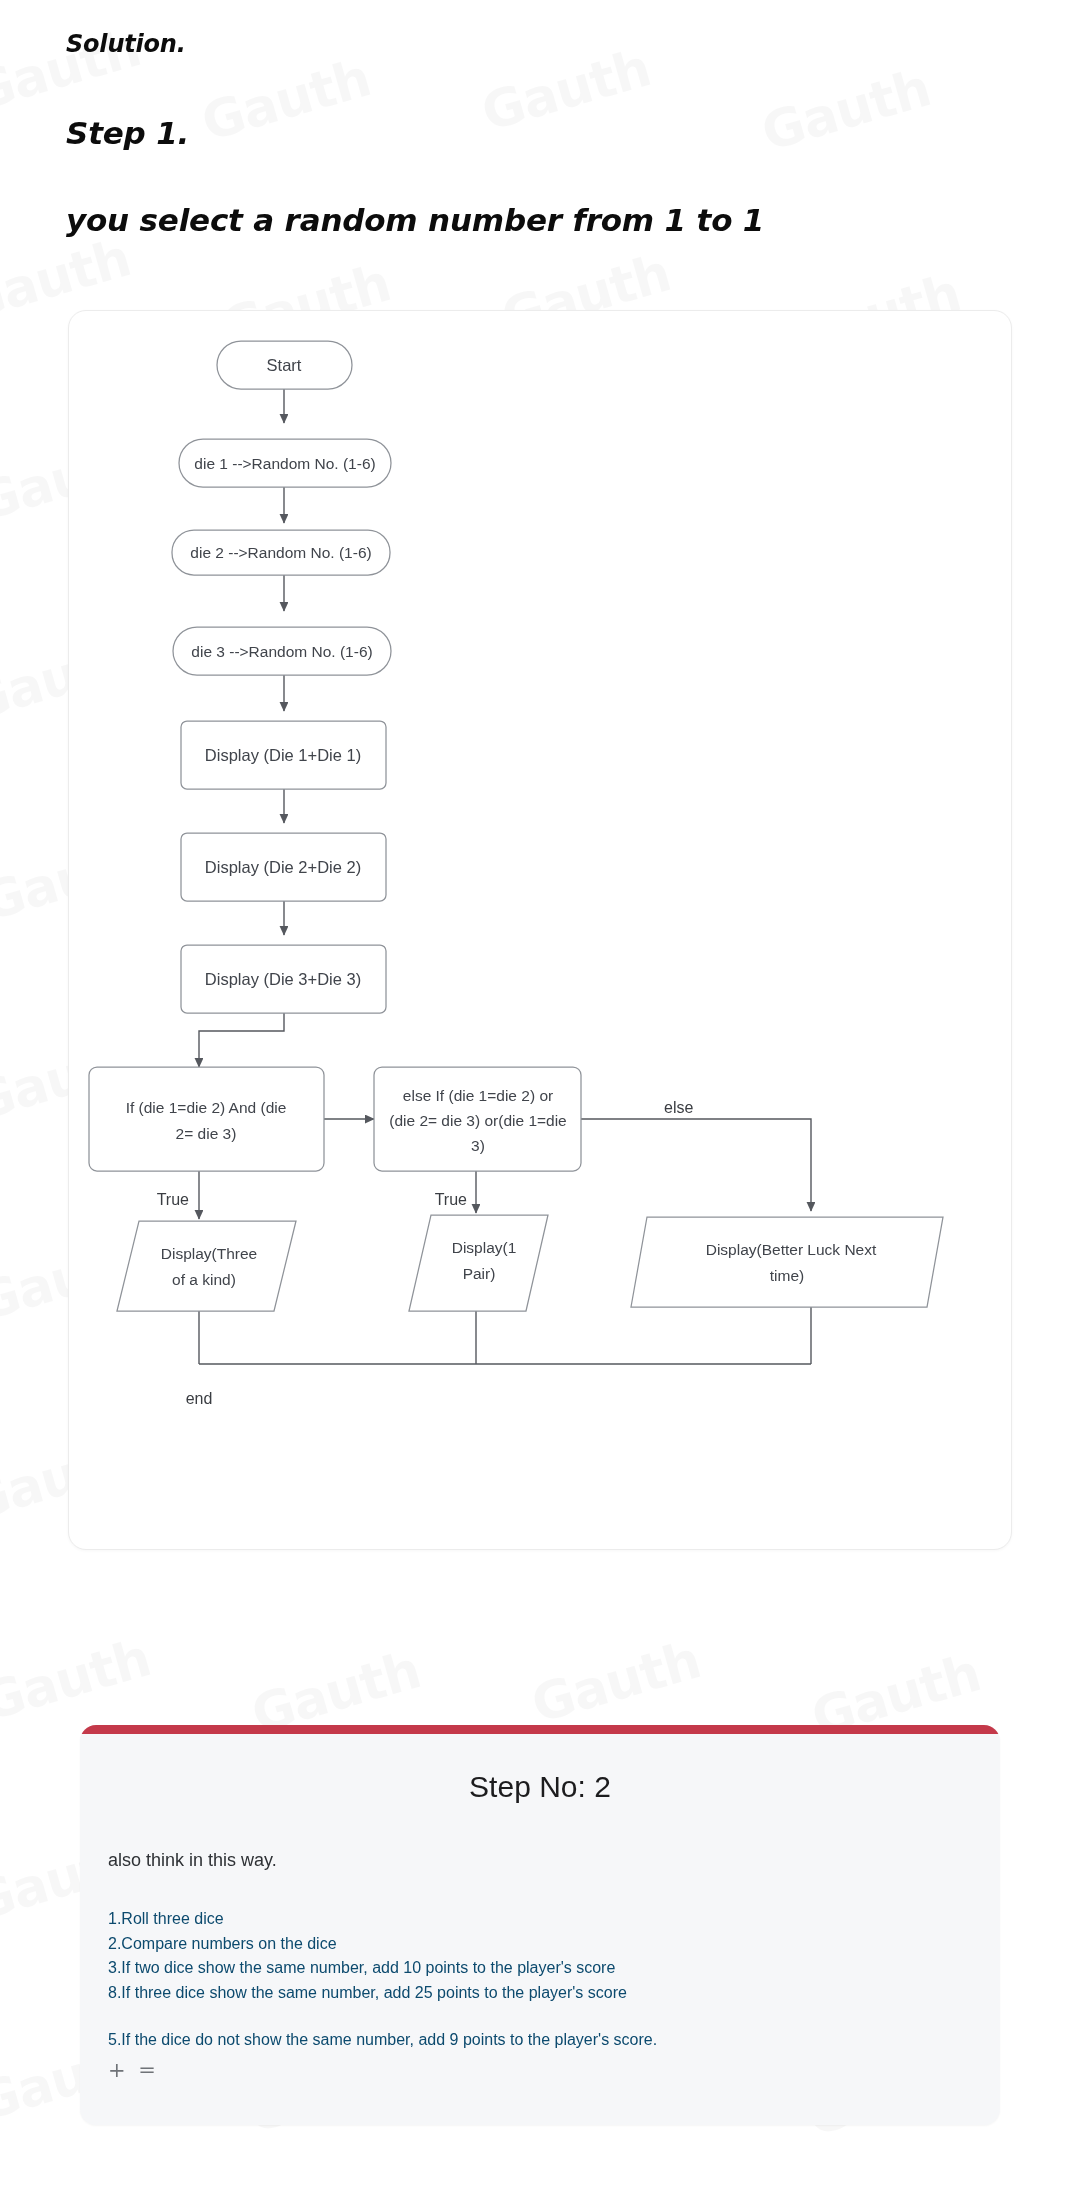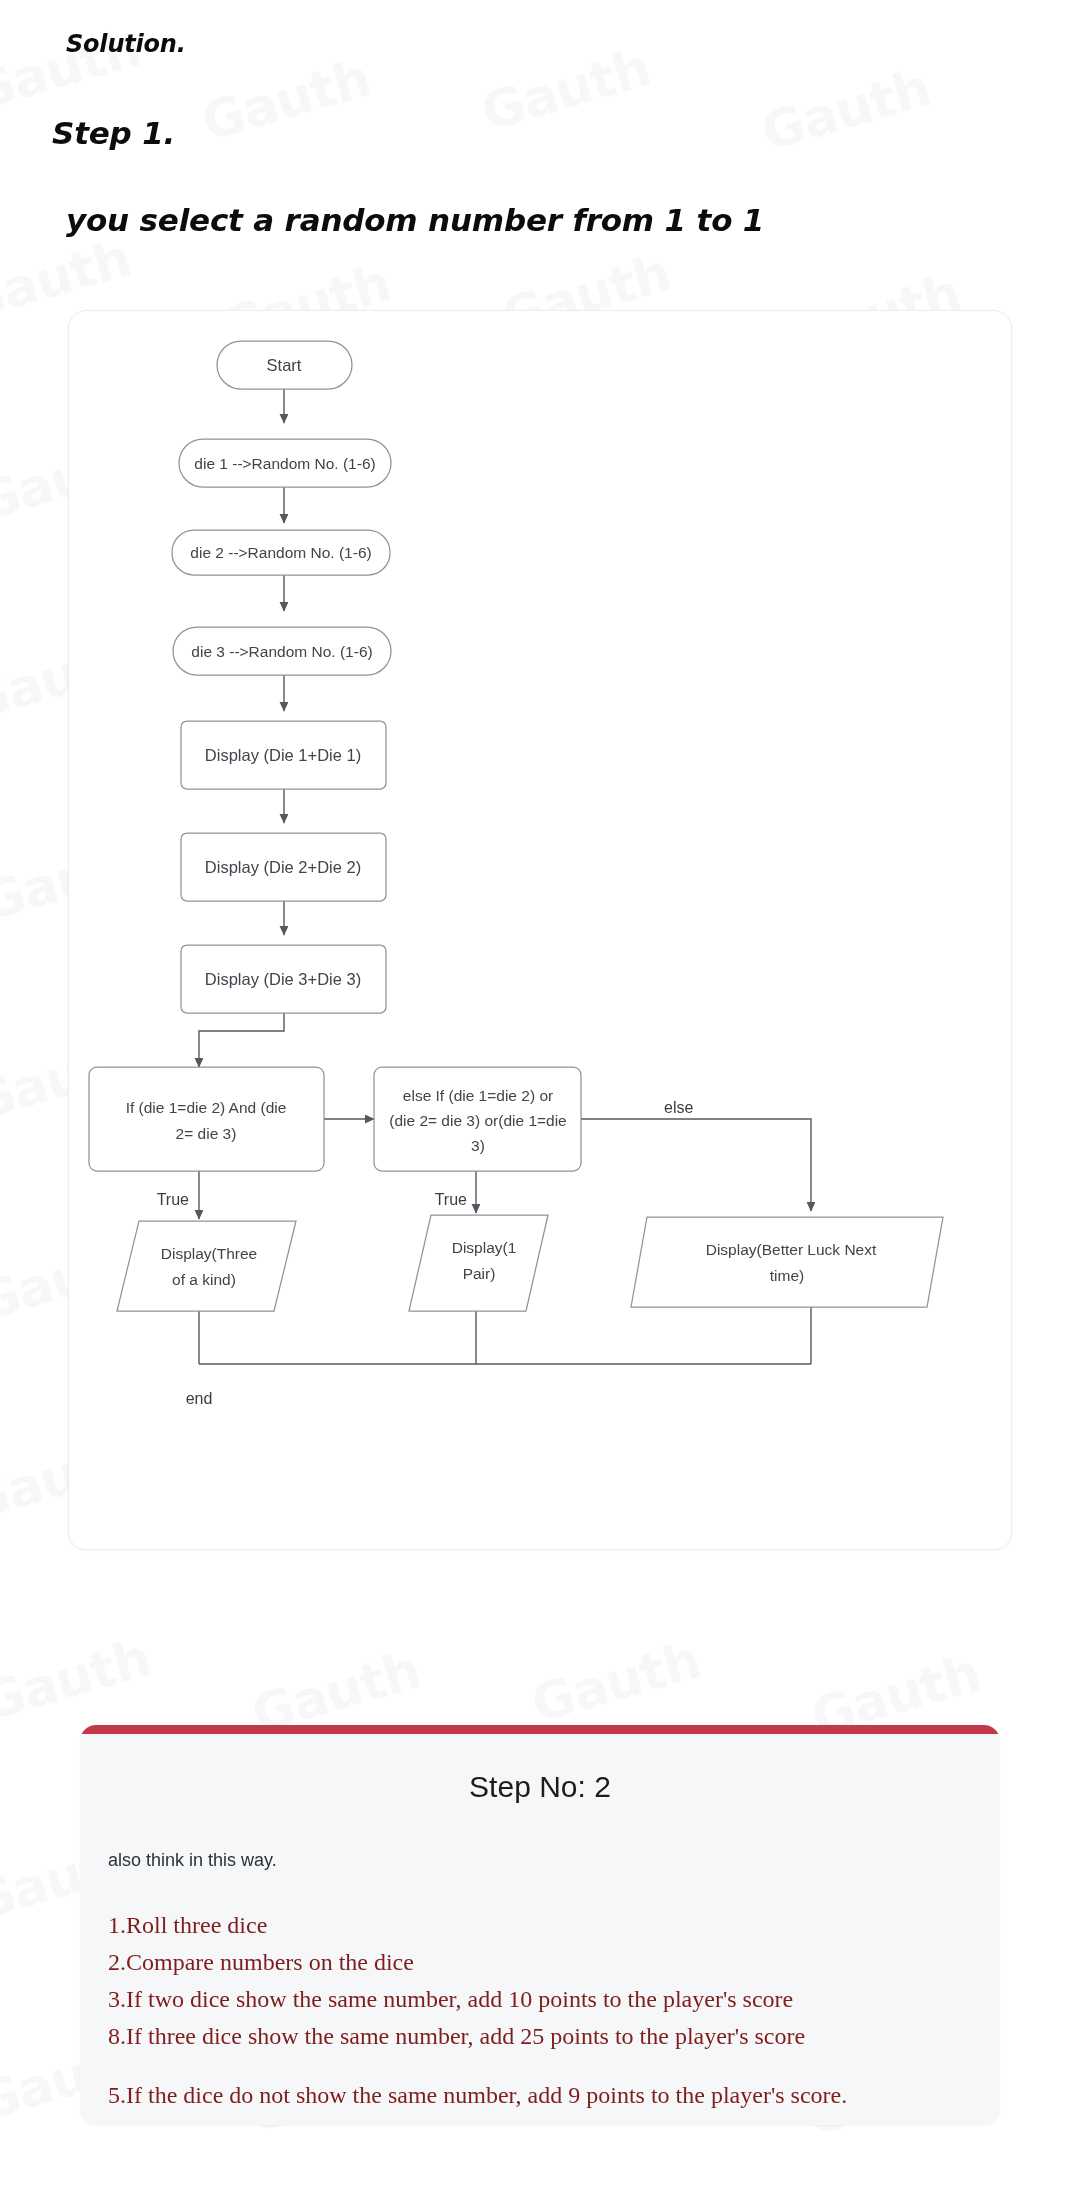--- a/index.html
+++ b/index.html
@@ -41,21 +41,21 @@
     font-weight: 700; font-style: italic;
     font-size: 24px; color: #0c0c0c;
     letter-spacing: -0.2px;
     position: absolute; top: 30px; left: 66px;
   }
   .h-step {
     font-family: "DejaVu Sans", sans-serif;
     font-weight: 700; font-style: italic;
     font-size: 31px; color: #0c0c0c;
     letter-spacing: -0.2px;
-    position: absolute; top: 115px; left: 52px;
+    position: absolute; top: 115px; left: 66px;
   }
   .h-desc {
     font-family: "DejaVu Sans", sans-serif;
     font-weight: 700; font-style: italic;
     font-size: 31px; color: #0c0c0c;
     letter-spacing: -0.2px;
     position: absolute; top: 202px; left: 66px;
   }
 
   
@@ -123,23 +123,23 @@
     text-align: center;
   }
   .s2-intro {
     font-family: "Liberation Sans", sans-serif;
     font-size: 18px;
     color: #2e3135;
     margin-bottom: 36px;
   }
   .s2-list { list-style: none; }
   .s2-list li {
-    font-family: Liberation Serif, serif;
-    font-size: 24px;
-    color: #7f1d1d;
+    font-family: Liberation Sans, sans-serif;
+    font-size: 16px;
+    color: #0c4a6e;
     line-height: 1.54;
   }
   .s2-gap { height: 22px; }
   .s2-math {
     font-family: "DejaVu Serif", serif;
     font-size: 21px;
     color: #6f7378;
     letter-spacing: 3px;
     margin-top: 6px;
   }

